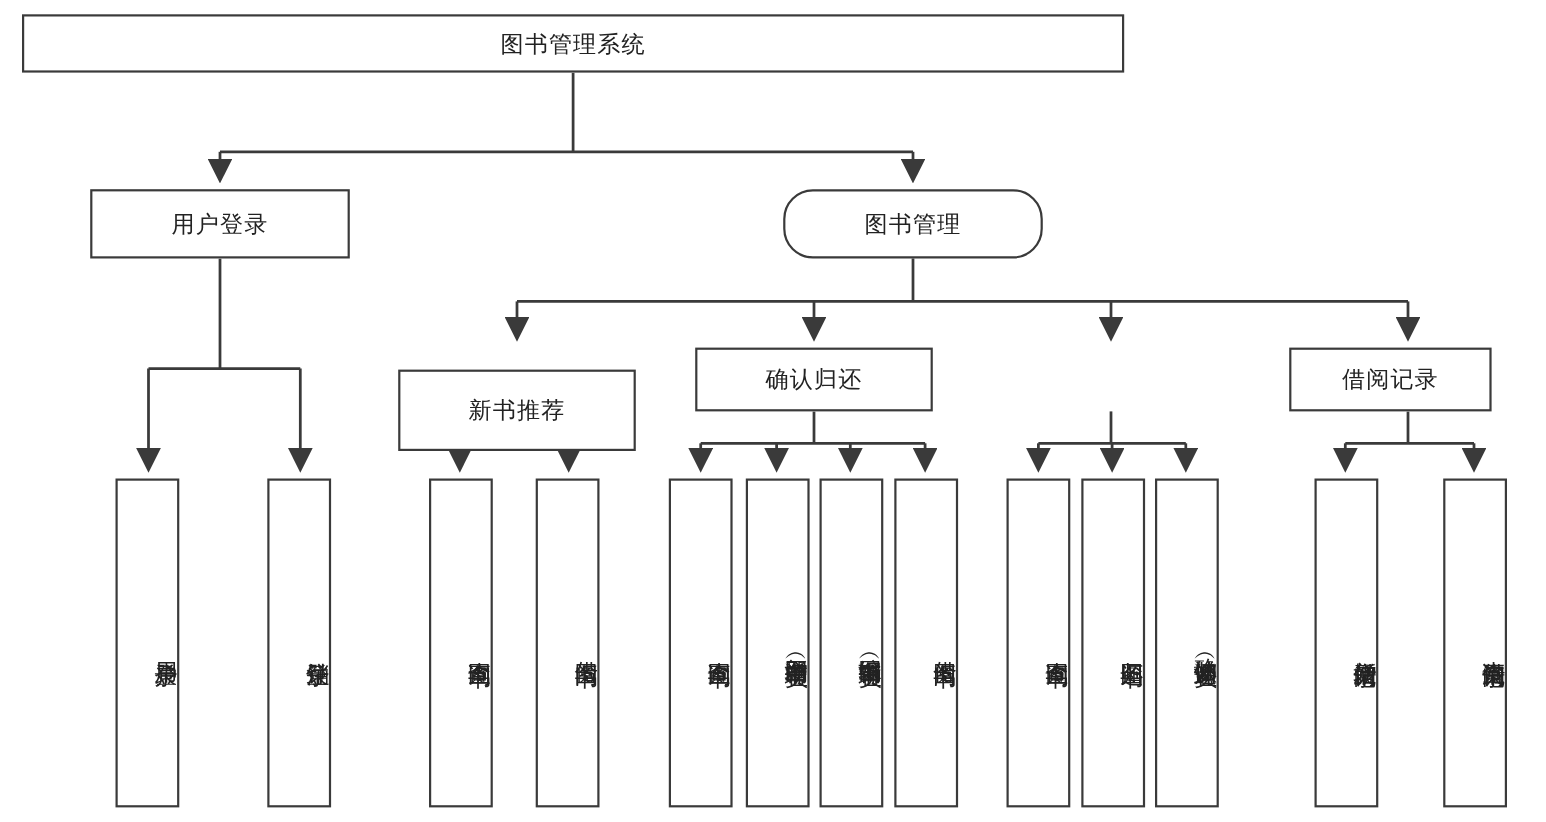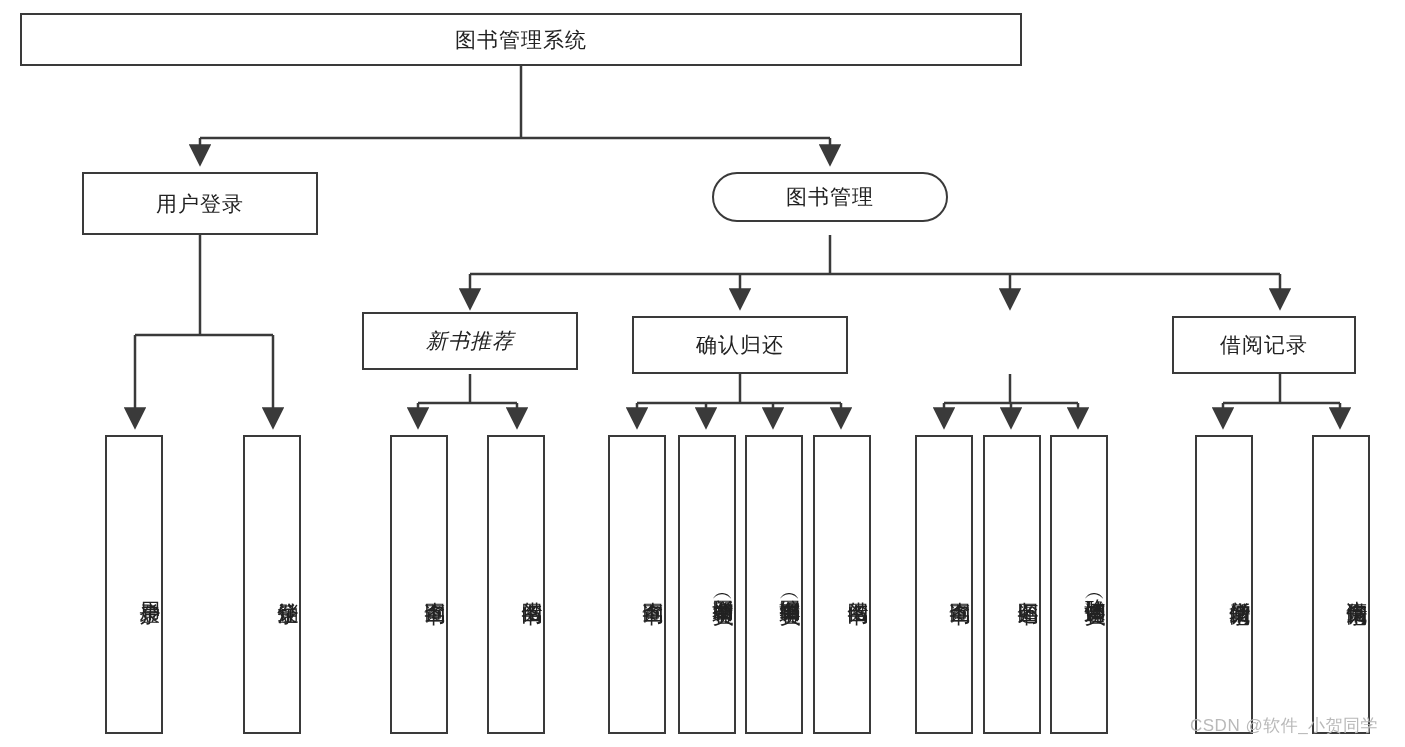--- a/index.html
+++ b/index.html
@@ -119,25 +119,25 @@
     </g>
   </svg>
 
   <div class="node horiz" style="left: 20px; top: 13px; width: 1002px; height: 53px;">
     <span>图书管理系统</span>
   </div>
 
   <div class="node horiz" style="left: 82px; top: 172px; width: 236px; height: 63px;">
     <span>用户登录</span>
   </div>
-  <div class="node horiz" style="left: 712px; top: 172px; width: 236px; height: 50px; border-radius: 27px;">
+  <div class="node horiz" style="left: 712px; top: 172px; width: 236px; height: 63px; border-radius: 27px;">
     <span>图书管理</span>
   </div>
 
-  <div class="node horiz" style="left: 362px; top: 312px; width: 216px; height: 58px; font-style: italic;">
+  <div class="node horiz" style="left: 362px; top: 336px; width: 216px; height: 74px;">
     <span>新书推荐</span>
   </div>
   <div class="node horiz" style="left: 632px; top: 316px; width: 216px; height: 58px;">
     <span>确认归还</span>
   </div>
   <div class="node horiz" style="left: 1172px; top: 316px; width: 184px; height: 58px;">
     <span>借阅记录</span>
   </div>
 
   <div class="node vert" style="left: 105px; top: 435px; width: 58px; height: 299px;">
@@ -173,15 +173,14 @@
   <div class="node vert" style="left: 1050px; top: 435px; width: 58px; height: 299px;">
     <span class="vlabel">确认归还（管理员）</span>
   </div>
   <div class="node vert" style="left: 1195px; top: 435px; width: 58px; height: 299px;">
     <span class="vlabel">新增借阅记录</span>
   </div>
   <div class="node vert" style="left: 1312px; top: 435px; width: 58px; height: 299px;">
     <span class="vlabel">查询借阅记录</span>
   </div>
 
-  <div id="watermark">CSDN @软件_小贺同学</div>
 
 </div>
 
 </body></html>

